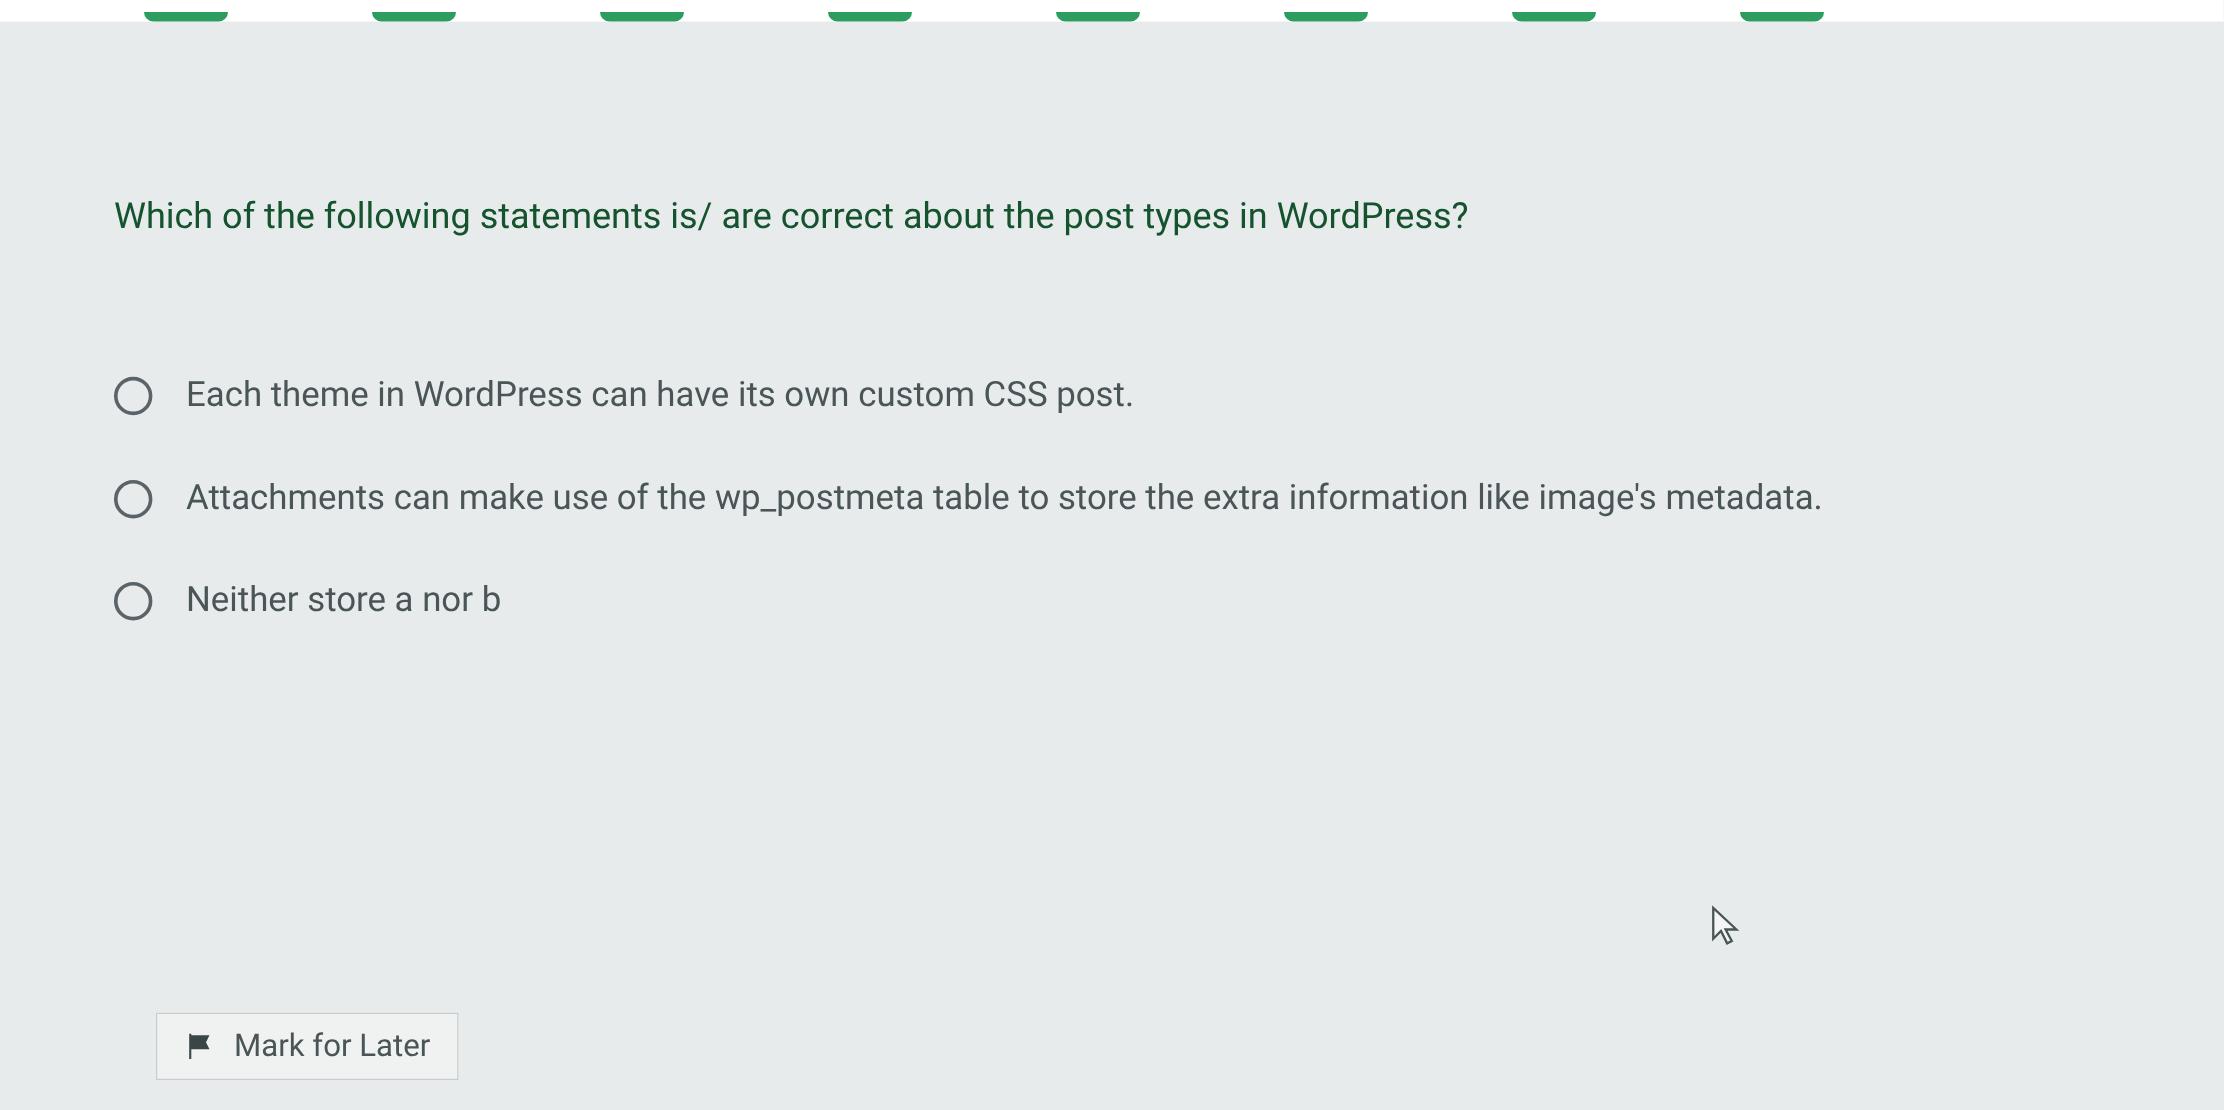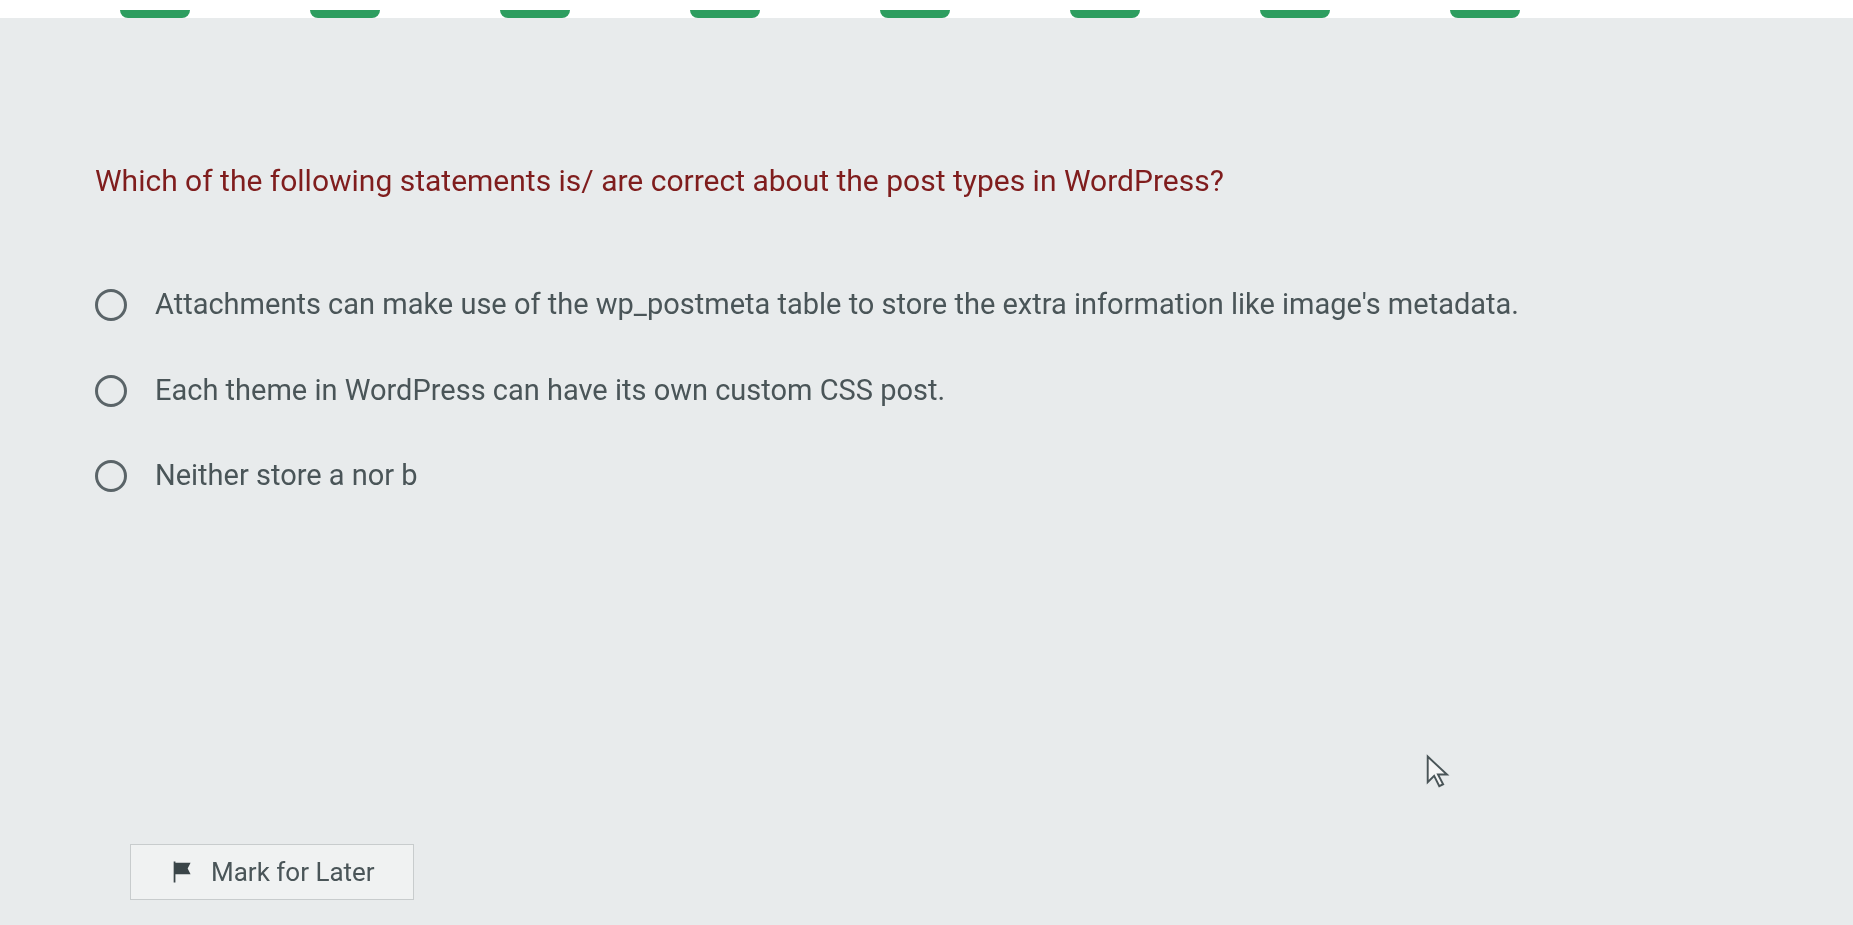--- a/index.html
+++ b/index.html
@@ -36,23 +36,23 @@
     .content-area {
       position: absolute;
       top: 40px;
       left: 35px;
       right: 20px;
       bottom: 0;
       padding: 120px 60px 40px 60px;
     }
     .question-text {
       font-size: 30px;
-      color: #7f1d1d;
+      color: #14532d;
       font-weight: 400;
-      margin-bottom: 84px;
+      margin-bottom: 109px;
       line-height: 1.4;
     }
     .options-list {
       display: flex;
       flex-direction: column;
       gap: 48px;
     }
     .option-row {
       display: flex;
       align-items: center;
@@ -73,21 +73,21 @@
       font-weight: 400;
       line-height: 1.3;
     }
     .mark-later {
       position: absolute;
       bottom: 25px;
       left: 95px;
       display: flex;
       align-items: center;
       gap: 14px;
-      padding: 12px 38px;
+      padding: 12px 22px;
       border: 1px solid #c8cccd;
       background: #f0f2f2;
       cursor: pointer;
       font-size: 26px;
       color: #4a5558;
     }
     .flag-icon {
       width: 28px;
       height: 28px;
       flex-shrink: 0;
@@ -121,25 +121,25 @@
   <div class="nav-circle"></div>
   <div class="nav-circle"></div>
 </div>
 
 <div class="content-area">
   <div class="question-text">Which of the following statements is/ are correct about the post types in WordPress?</div>
 
   <div class="options-list">
     <div class="option-row">
       <div class="radio-circle"></div>
-      <div class="option-text">Attachments can make use of the wp_postmeta table to store the extra information like image's metadata.</div>
+      <div class="option-text">Each theme in WordPress can have its own custom CSS post.</div>
     </div>
     <div class="option-row">
       <div class="radio-circle"></div>
-      <div class="option-text">Each theme in WordPress can have its own custom CSS post.</div>
+      <div class="option-text">Attachments can make use of the wp_postmeta table to store the extra information like image's metadata.</div>
     </div>
     <div class="option-row">
       <div class="radio-circle"></div>
       <div class="option-text">Neither store a nor b</div>
     </div>
   </div>
 
   <div class="mark-later">
     <span class="flag-icon">
       <svg viewBox="0 0 24 24" fill="#3a4548">

